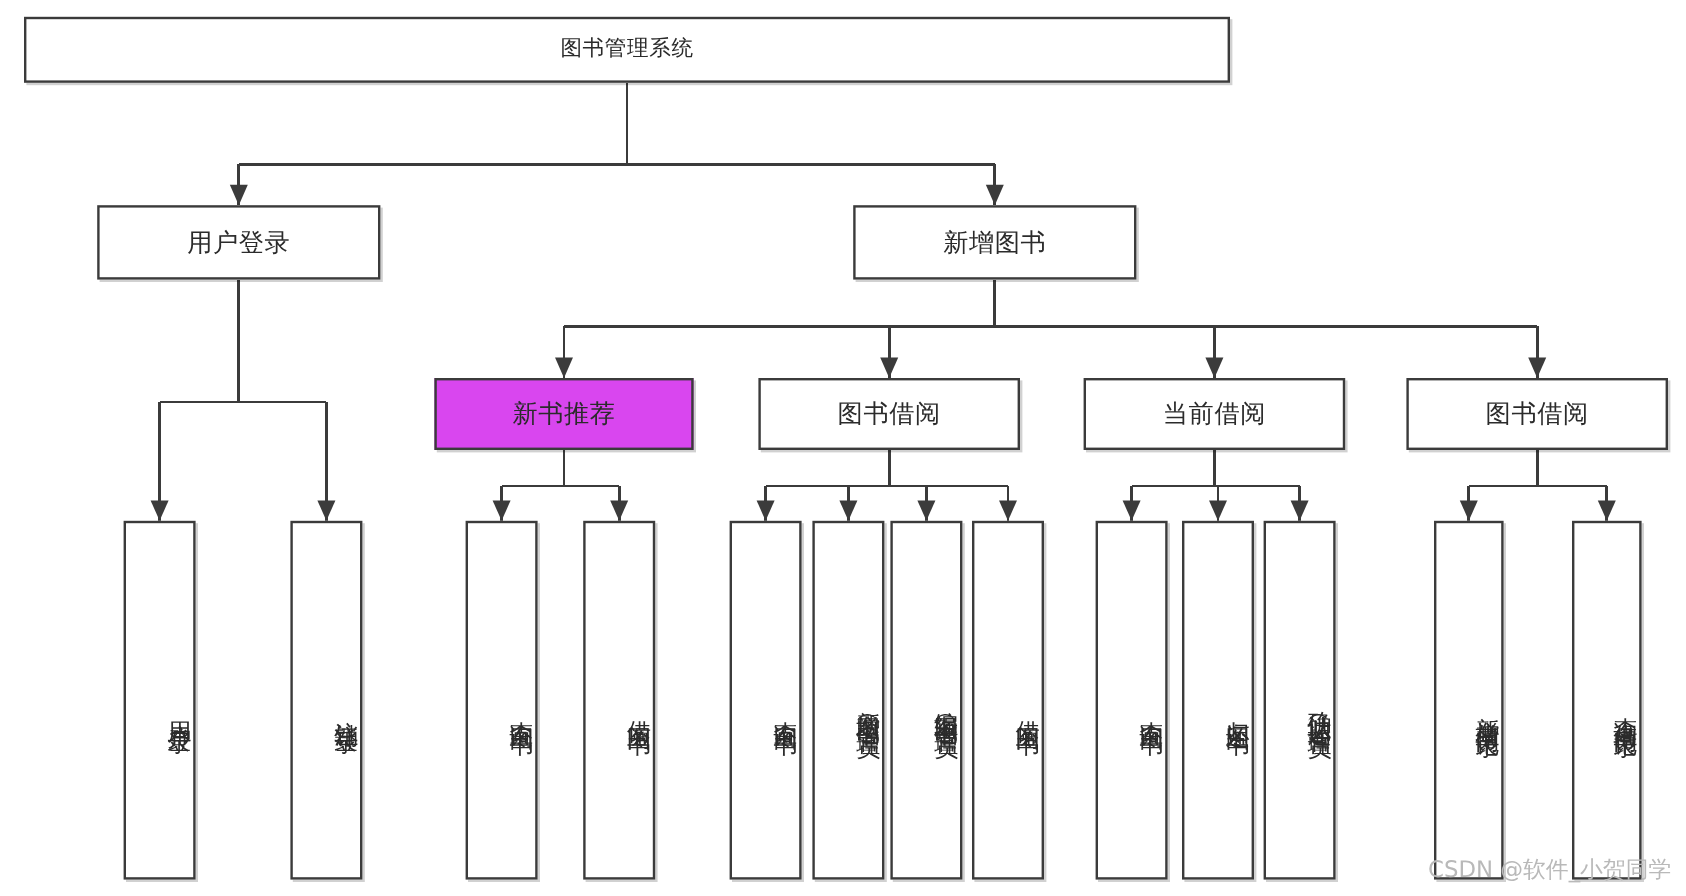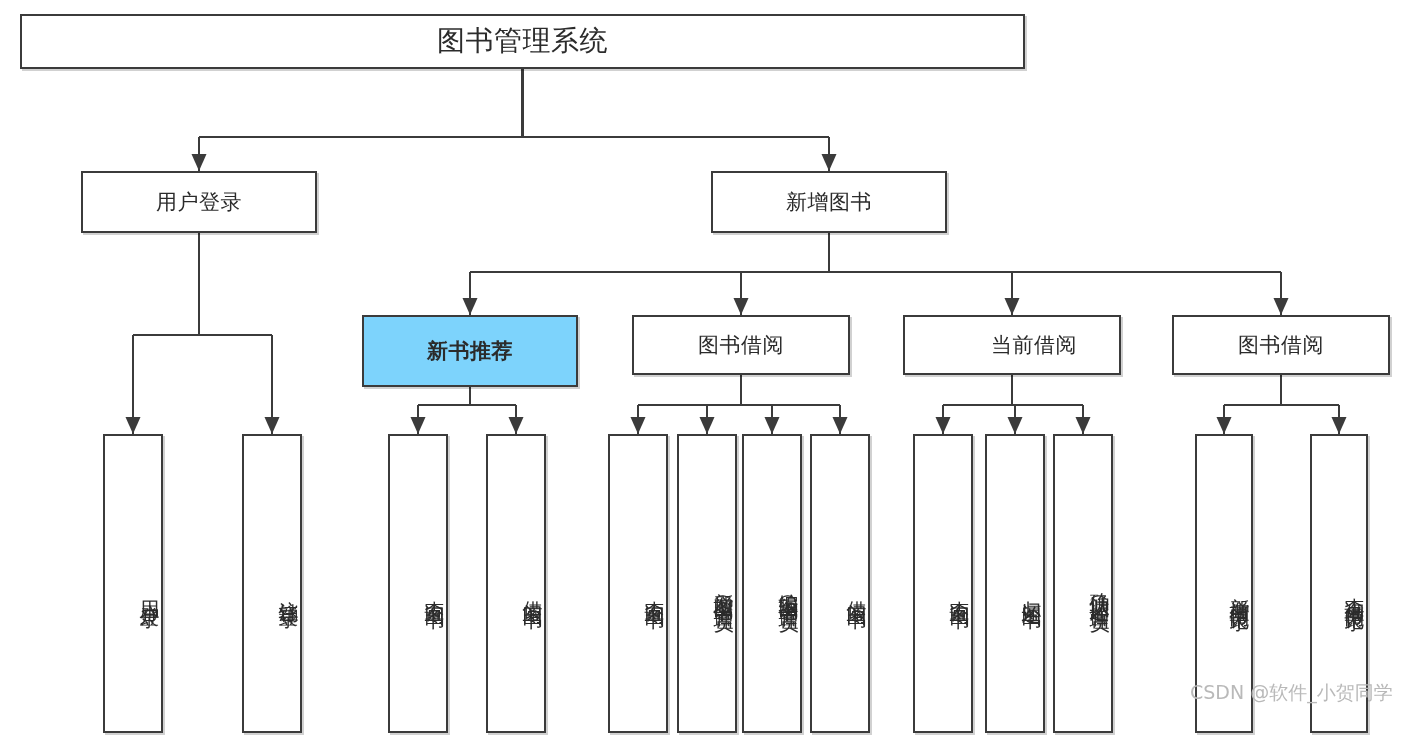--- a/index.html
+++ b/index.html
@@ -30,21 +30,21 @@
   .node-box.vertical .node-label{
     writing-mode:vertical-rl;
     text-orientation:upright;
     font-size:20px;
     letter-spacing:3px;
     align-items:flex-start;
     justify-content:center;
     padding-top:14px;
     box-sizing:border-box;
   }
-  .node-box.root .node-label{font-size:28px;border-radius:13px;}
+  .node-box.root .node-label{font-size:18px;border-radius:13px;}
 
   #watermark{
     position:absolute;
     color:#b9b9b9;
     font-size:19px;
     font-family:"DejaVu Sans","Liberation Sans",sans-serif;
     white-space:nowrap;
     user-select:none;
     pointer-events:none;
   }
@@ -110,28 +110,28 @@
   <div id="node-layer">
       <div class="node-box horizontal root" style="left: 20px; top: 14px; width: 1005px; height: 55px; border-color: rgb(59, 59, 59); background: rgb(255, 255, 255);">
         <div class="node-label" style="color: rgb(43, 43, 43);">图书管理系统</div>
       </div>
       <div class="node-box horizontal" style="left: 81px; top: 171px; width: 236px; height: 62px; border-color: rgb(59, 59, 59); background: rgb(255, 255, 255);">
         <div class="node-label" style="color: rgb(43, 43, 43);">用户登录</div>
       </div>
       <div class="node-box horizontal" style="left: 711px; top: 171px; width: 236px; height: 62px; border-color: rgb(59, 59, 59); background: rgb(255, 255, 255);">
         <div class="node-label" style="color: rgb(43, 43, 43);">新增图书</div>
       </div>
-      <div class="node-box horizontal" style="left: 362px; top: 315px; width: 216px; height: 72px; border-color: rgb(59, 59, 59); background: #7dd3fc; font-weight: bold;">
+      <div class="node-box horizontal" style="left: 362px; top: 315px; width: 216px; height: 60px; border-color: rgb(59, 59, 59); background: #d946ef;">
         <div class="node-label" style="color: rgb(43, 43, 43);">新书推荐</div>
       </div>
       <div class="node-box horizontal" style="left: 632px; top: 315px; width: 218px; height: 60px; border-color: rgb(59, 59, 59); background: rgb(255, 255, 255); padding-left: 28px;">
         <div class="node-label" style="color: rgb(43, 43, 43);">图书借阅</div>
       </div>
       <div class="node-box horizontal" style="left: 903px; top: 315px; width: 218px; height: 60px; border-color: rgb(59, 59, 59); background: rgb(255, 255, 255);">
-        <div class="node-label" style="color: rgb(43, 43, 43); margin-left: 22px;">当前借阅</div>
+        <div class="node-label" style="color: rgb(43, 43, 43);">当前借阅</div>
       </div>
       <div class="node-box horizontal" style="left: 1172px; top: 315px; width: 218px; height: 60px; border-color: rgb(59, 59, 59); background: rgb(255, 255, 255);">
         <div class="node-label" style="color: rgb(43, 43, 43);">图书借阅</div>
       </div>
       <div class="node-box vertical" style="left: 103px; top: 434px; width: 60px; height: 299px; border-color: rgb(59, 59, 59); background: rgb(255, 255, 255);">
         <div class="node-label" style="color: rgb(43, 43, 43);">用户登录</div>
       </div>
       <div class="node-box vertical" style="left: 242px; top: 434px; width: 60px; height: 299px; border-color: rgb(59, 59, 59); background: rgb(255, 255, 255);">
         <div class="node-label" style="color: rgb(43, 43, 43);">注销登录</div>
       </div>
@@ -162,14 +162,14 @@
       <div class="node-box vertical" style="left: 1053px; top: 434px; width: 60px; height: 299px; border-color: rgb(59, 59, 59); background: rgb(255, 255, 255);">
         <div class="node-label" style="color: rgb(43, 43, 43);">确认归还（管理员）</div>
       </div>
       <div class="node-box vertical" style="left: 1195px; top: 434px; width: 58px; height: 299px; border-color: rgb(59, 59, 59); background: rgb(255, 255, 255);">
         <div class="node-label" style="color: rgb(43, 43, 43);">新增借阅记录</div>
       </div>
       <div class="node-box vertical" style="left: 1310px; top: 434px; width: 58px; height: 299px; border-color: rgb(59, 59, 59); background: rgb(255, 255, 255);">
         <div class="node-label" style="color: rgb(43, 43, 43);">查询借阅记录</div>
       </div>
     </div>
-  <div id="watermark" style="left: 1190px; top: 680px; color: rgb(185, 185, 185);">CSDN @软件_小贺同学</div>
+  <div id="watermark" style="left: 1190px; top: 712px; color: rgb(185, 185, 185);">CSDN @软件_小贺同学</div>
 </div>
 
 </body></html>

